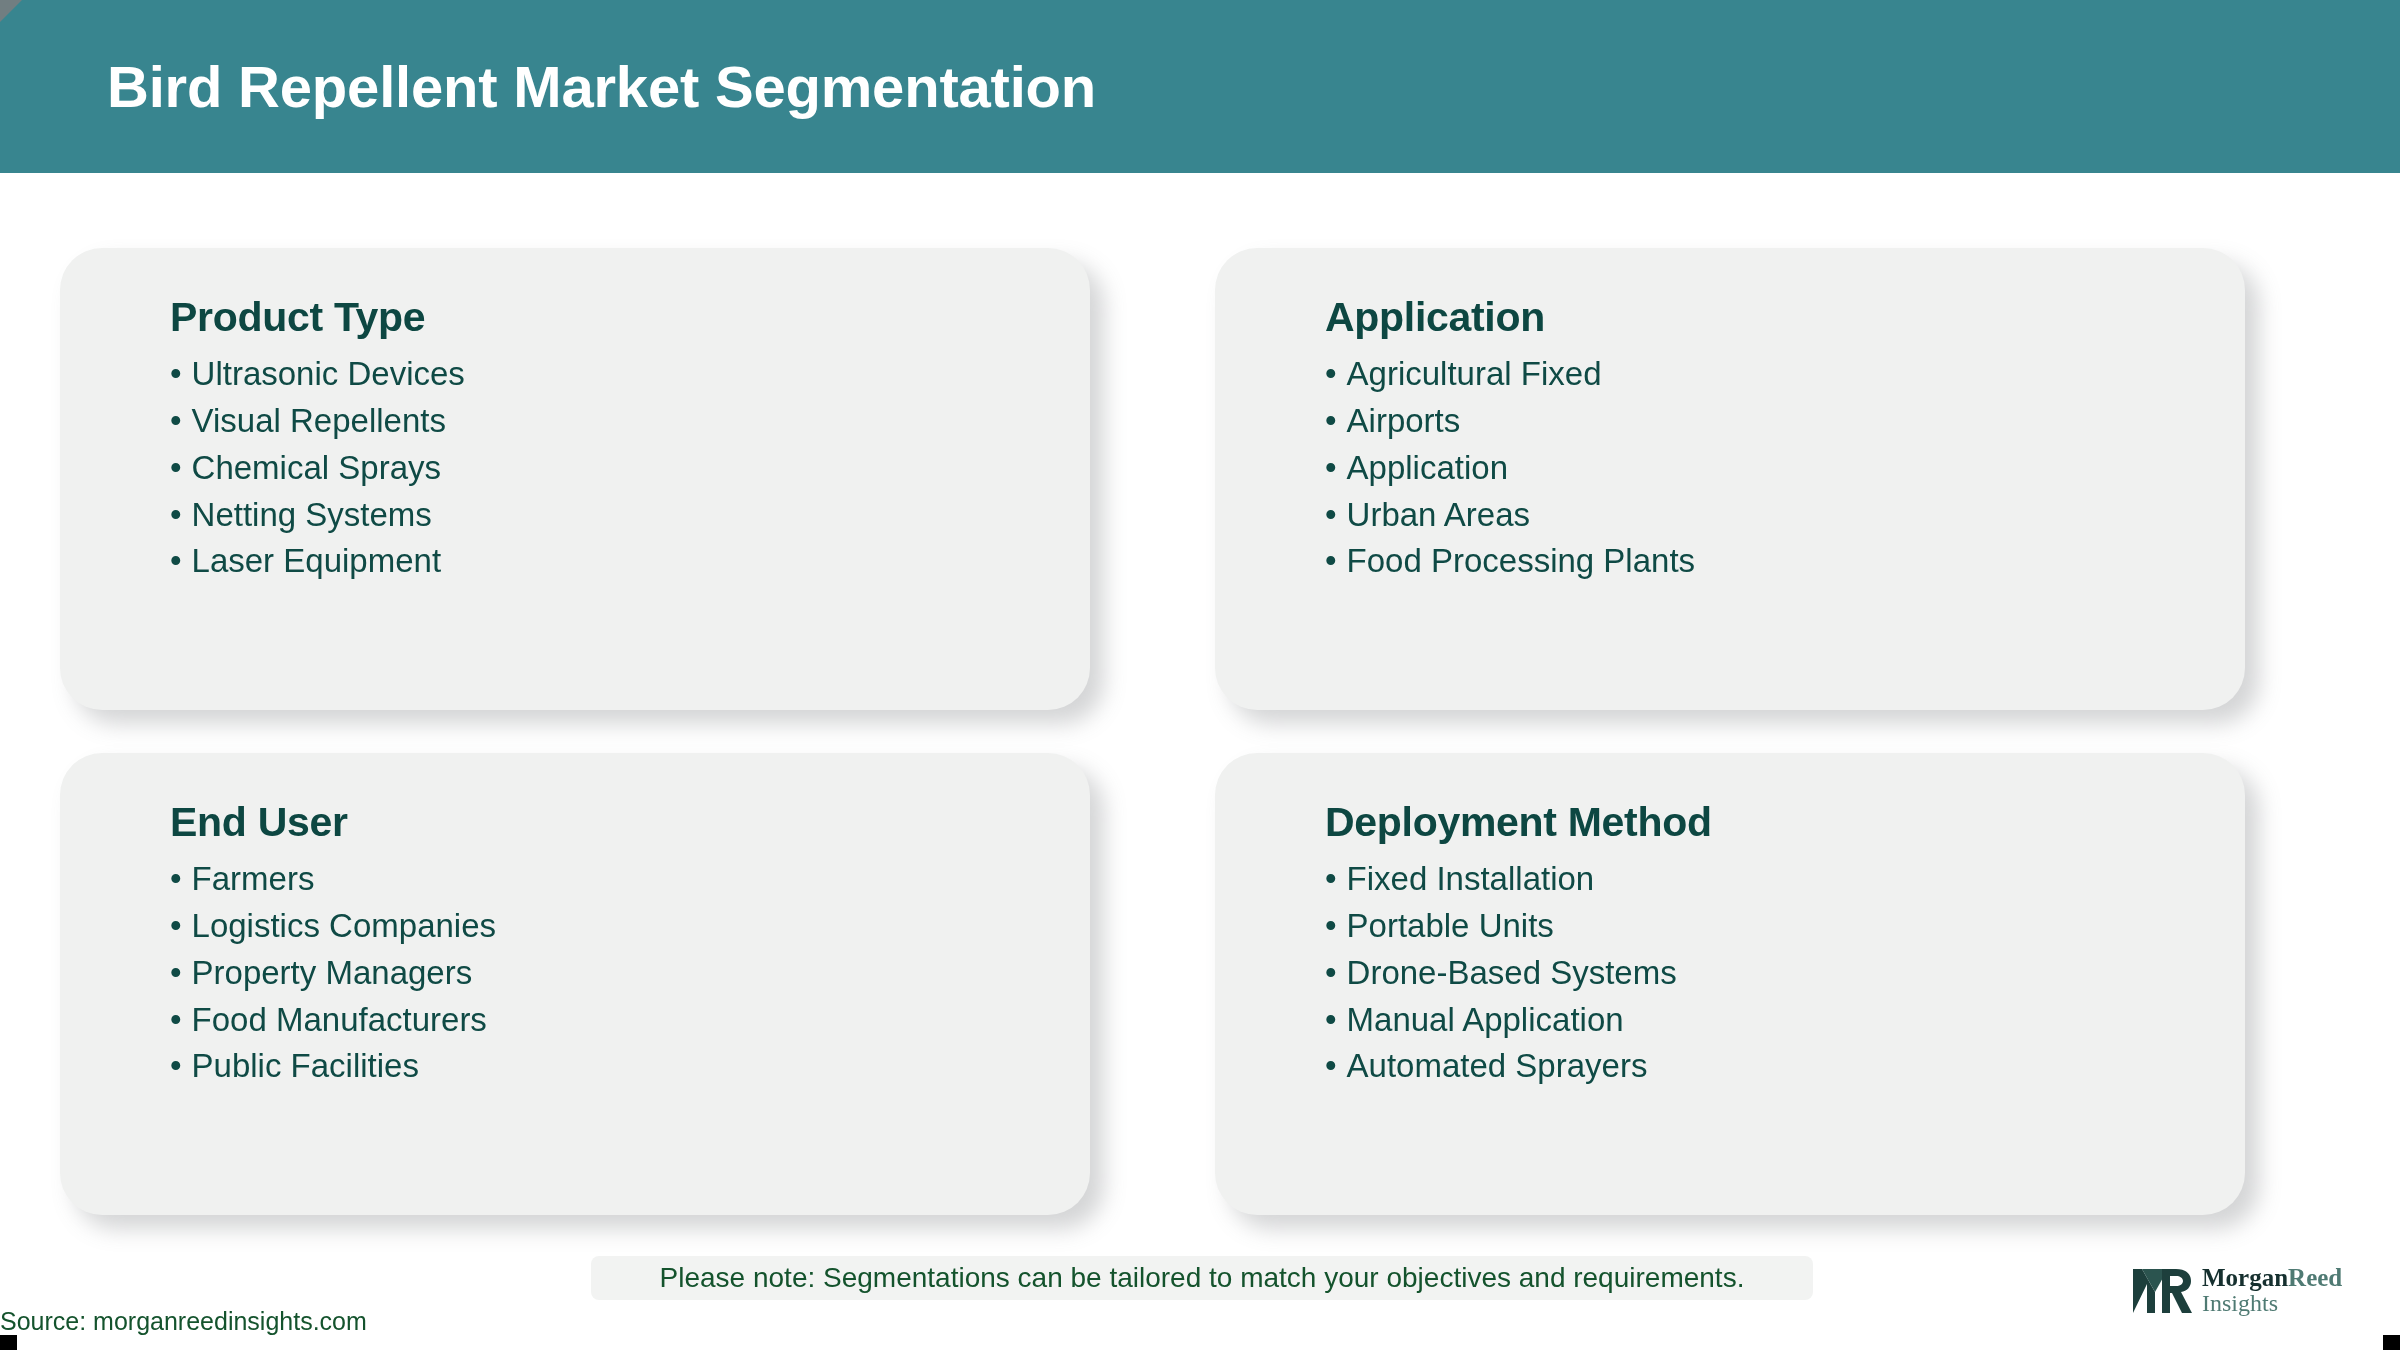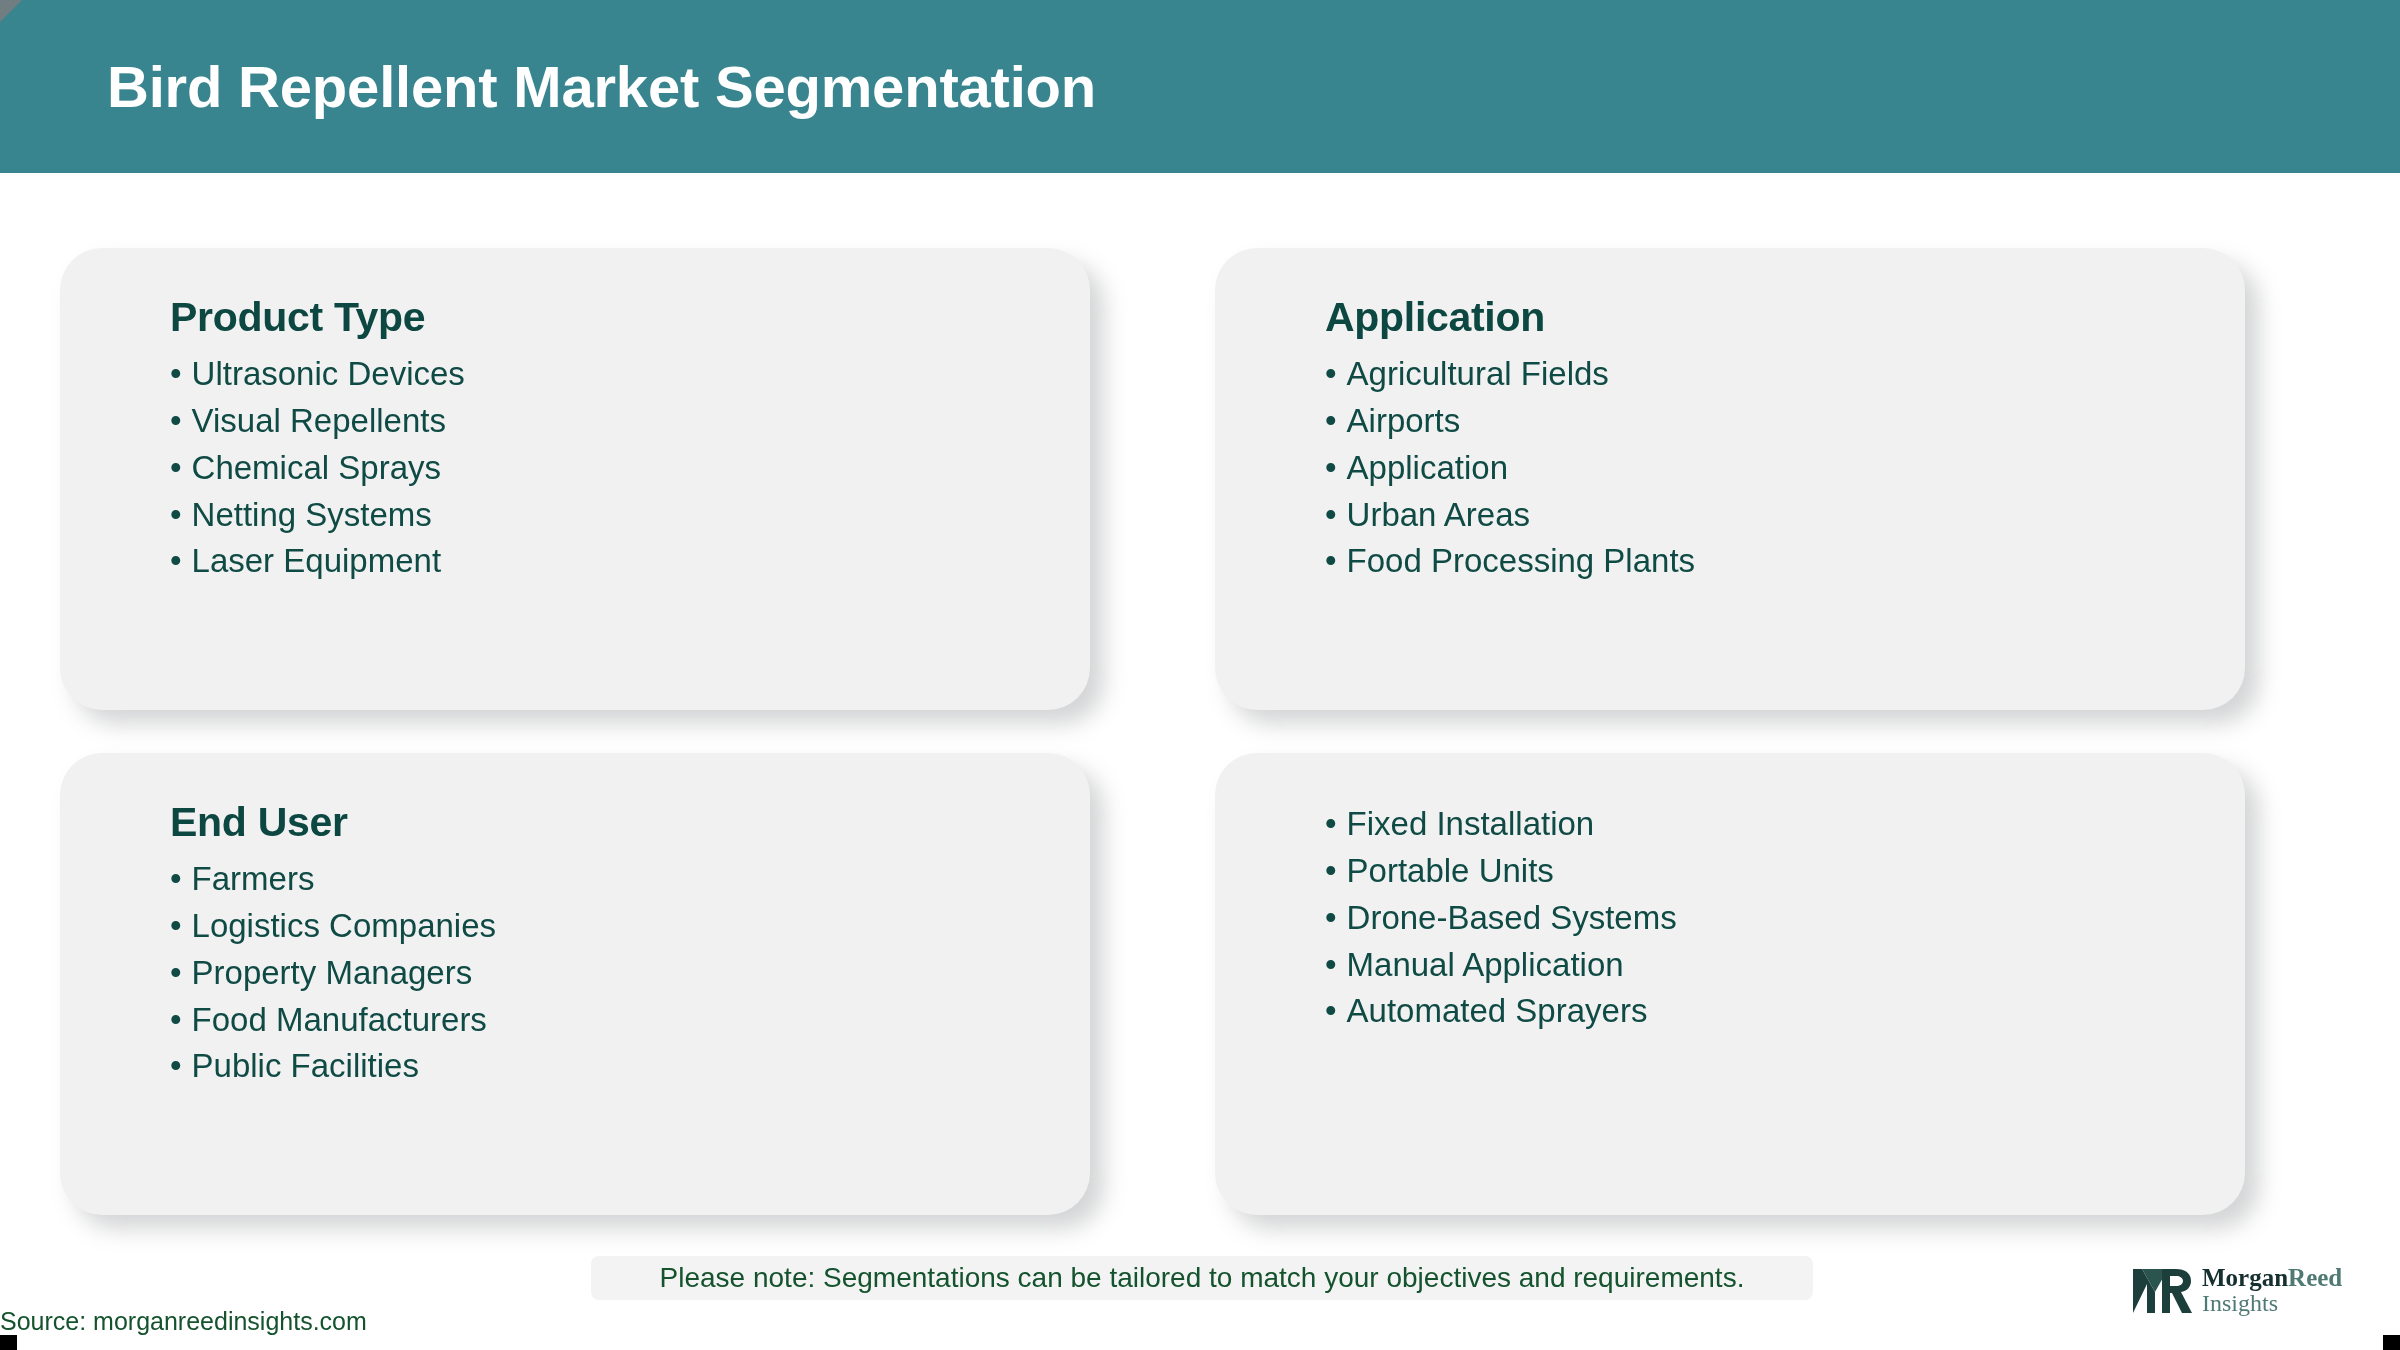--- a/index.html
+++ b/index.html
@@ -212,21 +212,21 @@
             <span>Laser Equipment</span>
           </li>
       </ul>
     </div>
 
     <div class="seg-card">
       <div class="card-title">Application</div>
       <ul class="card-list">
         <li>
             <span class="bullet-dot">•</span>
-            <span>Agricultural Fields</span>
+            <span>Agricultural Fixed</span>
           </li>
         <li>
             <span class="bullet-dot">•</span>
             <span>Airports</span>
           </li>
         <li>
             <span class="bullet-dot">•</span>
             <span>Application</span>
           </li>
         <li>
@@ -260,20 +260,21 @@
             <span>Food Manufacturers</span>
           </li>
         <li>
             <span class="bullet-dot">•</span>
             <span>Public Facilities</span>
           </li>
       </ul>
     </div>
 
     <div class="seg-card">
+      <div class="card-title">Deployment Method</div>
       <ul class="card-list">
         <li>
             <span class="bullet-dot">•</span>
             <span>Fixed Installation</span>
           </li>
         <li>
             <span class="bullet-dot">•</span>
             <span>Portable Units</span>
           </li>
         <li>

